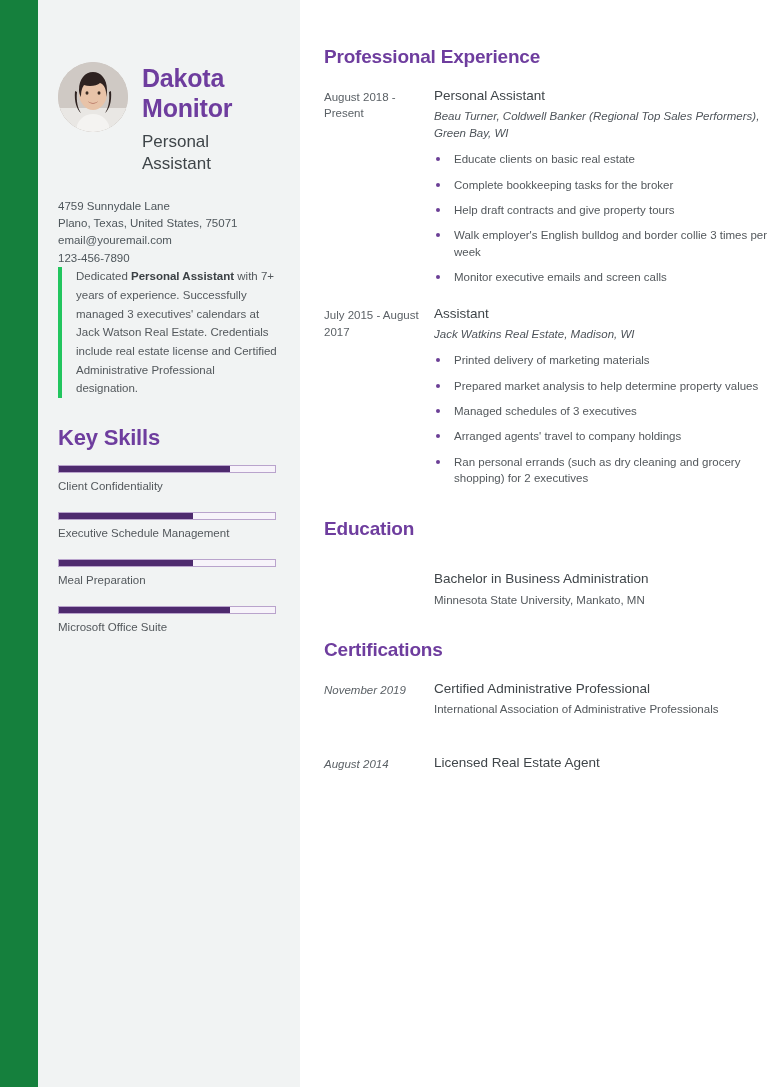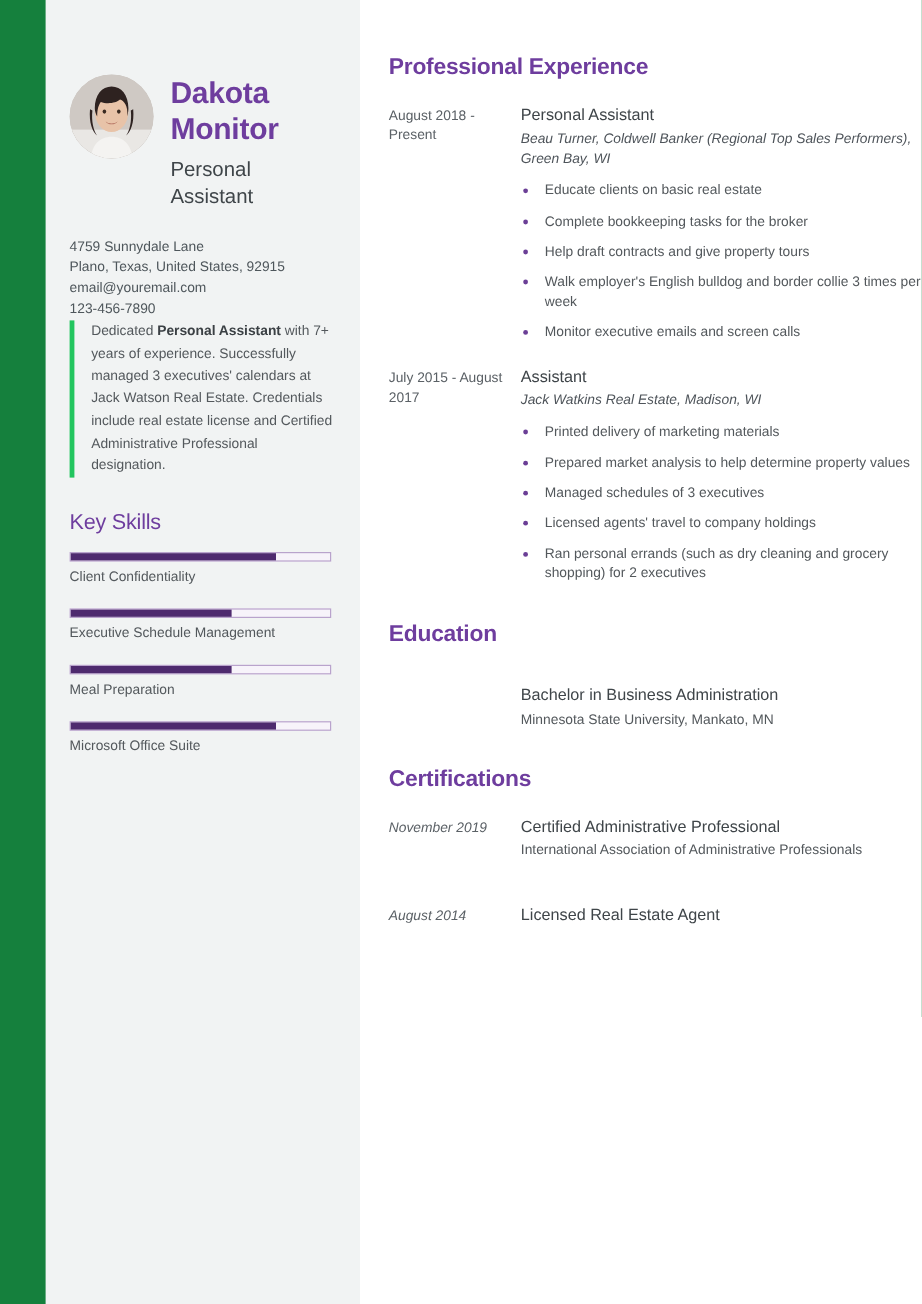--- a/index.html
+++ b/index.html
@@ -74,22 +74,22 @@
     border-left: 4px solid #22c55e;
     padding-left: 14px;
     font-size: 11.5px;
     line-height: 1.62;
     color: #53585c;
   }
   .summary b { color: #3b4044; font-weight: bold; }
 
   .side-heading {
     margin-top: 27px;
-    font-size: 18px;
-    font-weight: normal;
+    font-size: 22px;
+    font-weight: bold;
     color: #6e3d9e;
     letter-spacing: -0.2px;
   }
 
   .skills { margin-top: 14px; }
   .skill { margin-bottom: 18px; }
   .skill-bar {
     height: 8px;
     width: 218px;
     background: #f7f3fa;
@@ -220,21 +220,21 @@
         </div>
         <div class="role">
           <div>Personal</div>
           <div>Assistant</div>
         </div>
       </div>
     </div>
 
     <div class="contact">
       <div>4759 Sunnydale Lane</div>
-      <div>Plano, Texas, United States, 92915</div>
+      <div>Plano, Texas, United States, 75071</div>
       <div>email@youremail.com</div>
       <div>123-456-7890</div>
     </div>
 
     <div class="summary">
       <span>Dedicated </span><b>Personal Assistant</b><span> with 7+ years of  experience. Successfully managed 3 executives' calendars at Jack Watson  Real Estate. Credentials include real estate license and Certified  Administrative Professional designation.</span>
     </div>
 
     <div class="side-heading">Key Skills</div>
 
@@ -288,21 +288,21 @@
 
       <div class="entry" style="margin-top:20px;">
         <div class="entry-date">July 2015 - August 2017</div>
         <div class="entry-body">
           <div class="entry-title">Assistant</div>
           <div class="entry-sub">Jack Watkins Real Estate, Madison, WI</div>
           <ul class="bullets">
             <li><span class="dot"></span><span>Printed delivery of marketing materials</span></li>
             <li><span class="dot"></span><span>Prepared market analysis to help determine property values</span></li>
             <li><span class="dot"></span><span>Managed schedules of 3 executives</span></li>
-            <li><span class="dot"></span><span>Licensed agents' travel to company holdings</span></li>
+            <li><span class="dot"></span><span>Arranged agents' travel to company holdings</span></li>
             <li><span class="dot"></span><span>Ran personal errands (such as dry cleaning and grocery shopping) for 2 executives</span></li>
           </ul>
         </div>
       </div>
     </section>
 
     <section class="section" style="margin-top:32px;">
       <h2 class="sec-heading tight">Education</h2>
       <div class="edu-spacer"></div>
       <div class="entry">

